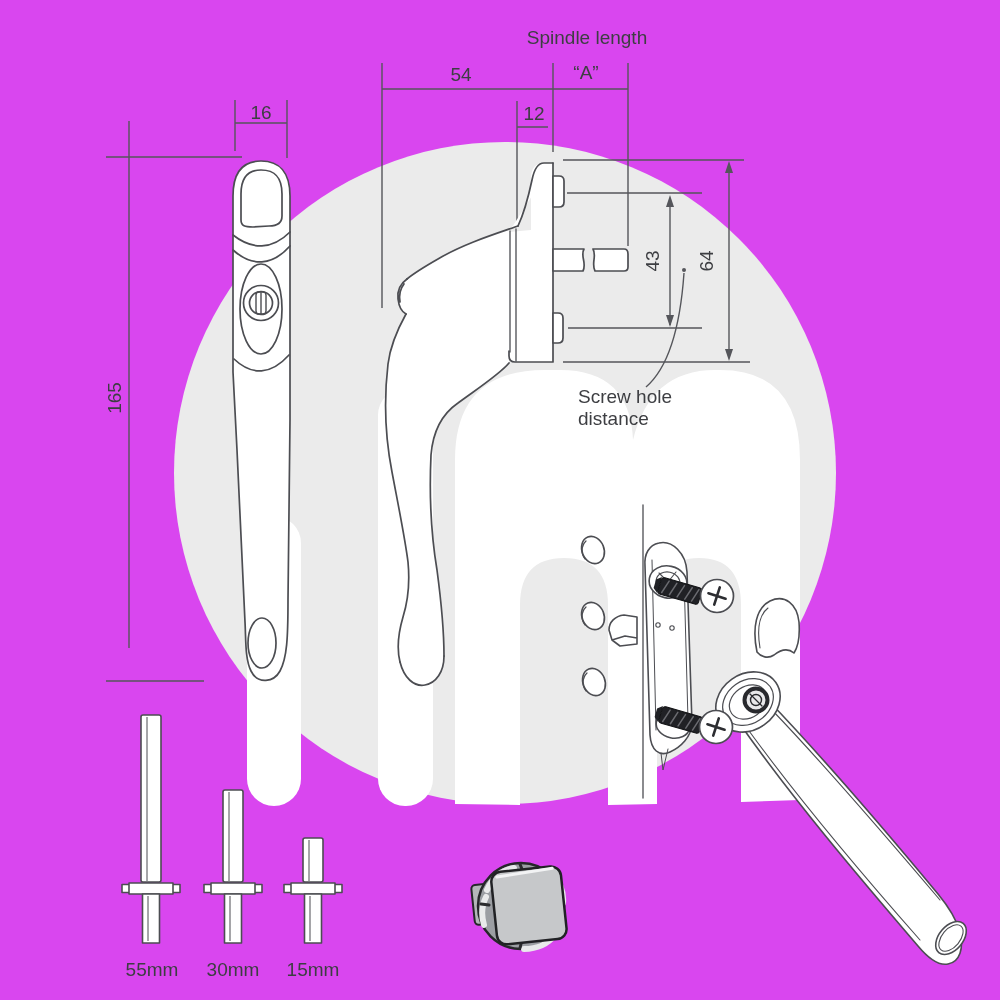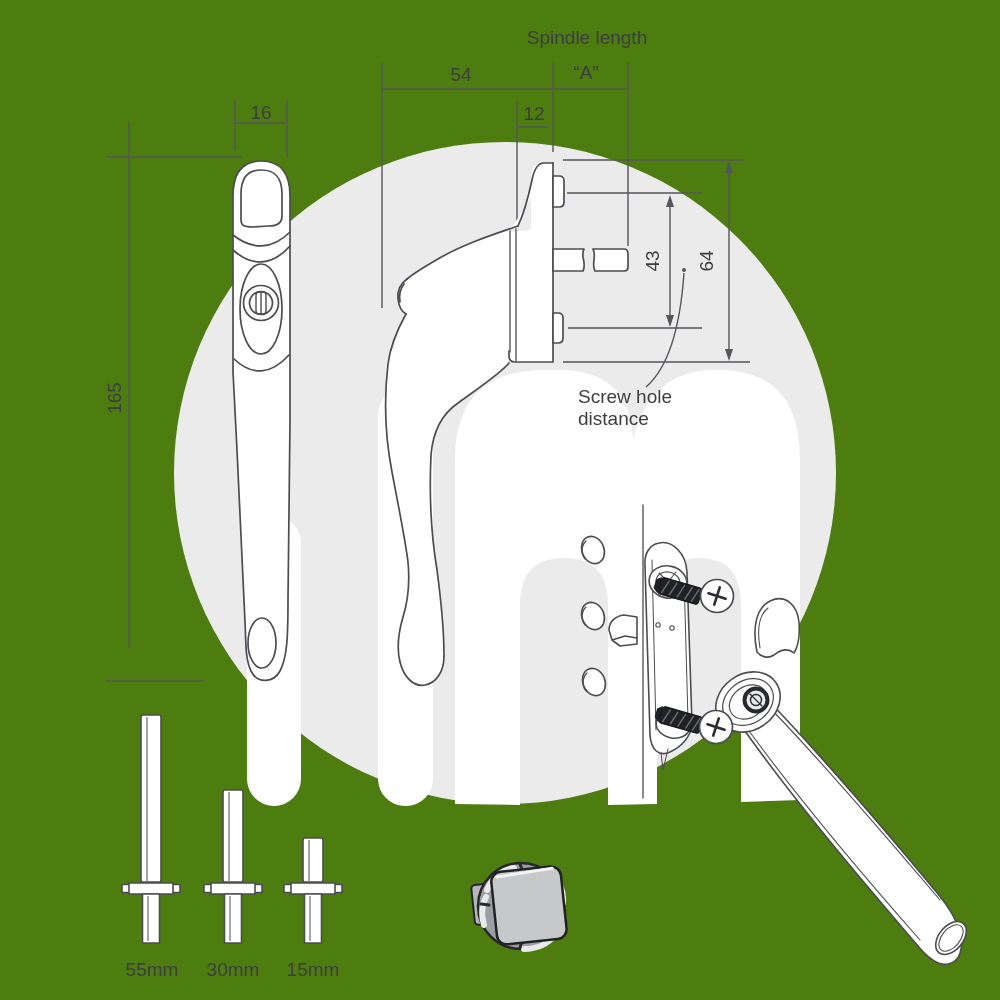--- a/index.html
+++ b/index.html
@@ -1,16 +1,16 @@
 <!DOCTYPE html>
 <html><head>
 <meta charset="utf-8">
 <style>
   html,body{margin:0;padding:0;background:#ffffff;}
-  .stage{position:relative;width:1000px;height:1000px;background:#4d7c0f;overflow:hidden;
+  .stage{position:relative;width:1000px;height:1000px;background:#d946ef;overflow:hidden;
          font-family:"Liberation Sans", sans-serif;}
   svg text{font-family:"Liberation Sans", sans-serif;fill:#3d3e42;}
   .dim-num{font-size:19px;}
   .note{font-size:19px;}
   .lbl{font-size:19px;}
   .title{font-size:19px;}
 </style>
 </head>
 <body>
 

